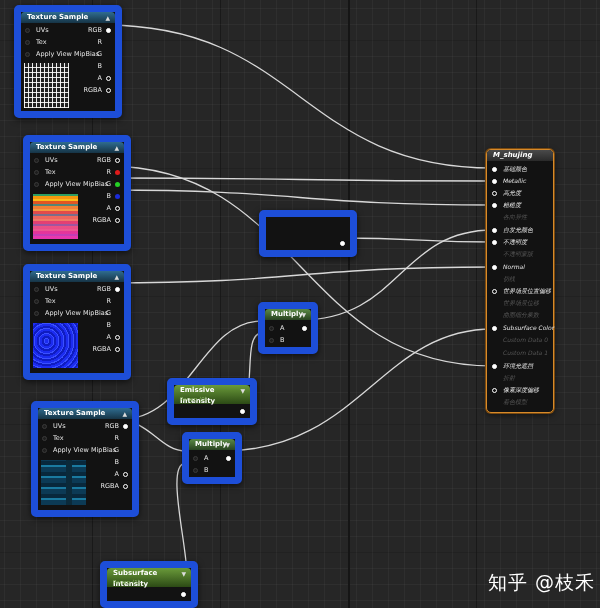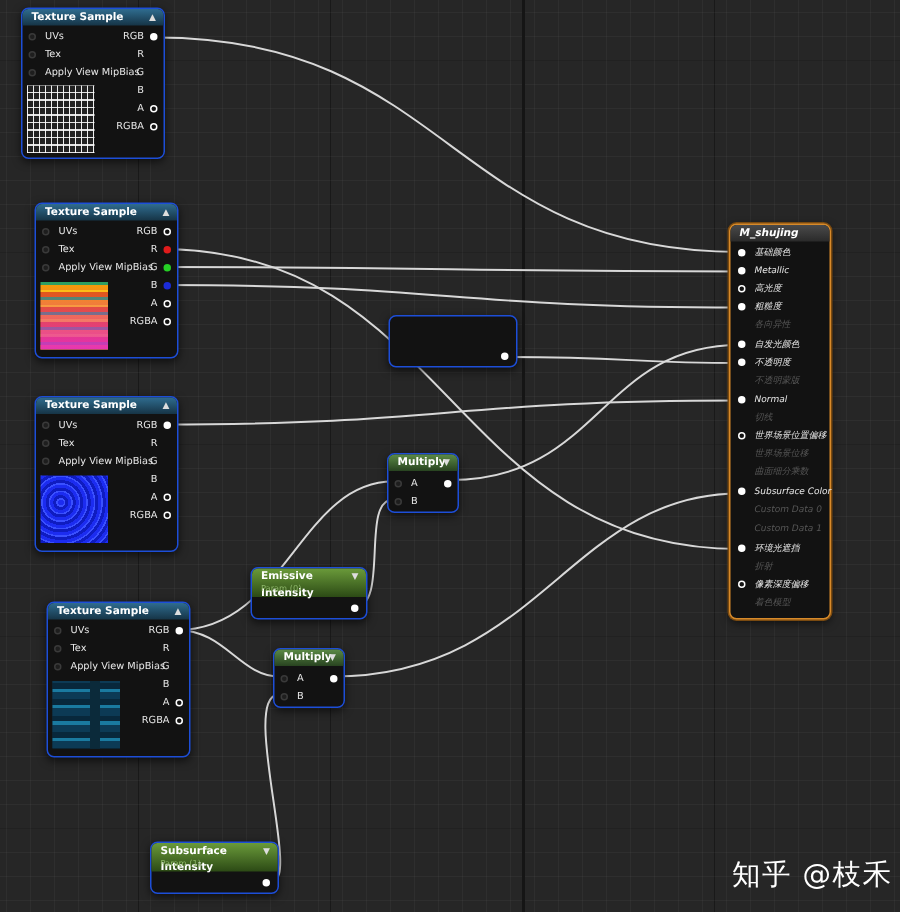--- a/index.html
+++ b/index.html
@@ -8,21 +8,21 @@
   .grid{position:absolute;inset:0;
     background-image:
       linear-gradient(to right, rgba(255,255,255,0.035) 1px, transparent 1px),
       linear-gradient(to bottom, rgba(255,255,255,0.035) 1px, transparent 1px),
       linear-gradient(to right, rgba(0,0,0,0.35) 1px, transparent 1px),
       linear-gradient(to bottom, rgba(0,0,0,0.35) 1px, transparent 1px);
     background-size:16px 16px,16px 16px,128px 128px,128px 128px;
     background-position:4px 8px,4px 8px,92px 40px,92px 40px;}
   .vline{position:absolute;left:348px;top:0;width:2px;height:608px;background:#151515;}
   svg.wires{position:absolute;left:0;top:0;width:600px;height:608px;pointer-events:none;}
-  .node{position:absolute;background:#121212;border:1px solid #1d4ed8;border-radius:5px;
+  .node{position:absolute;background:#121212;border:7px solid #1d4ed8;border-radius:5px;
     box-shadow:0 2px 6px rgba(0,0,0,0.6);color:#e6e6e6;font-size:6.5px;}
   .node .hdr{height:11px;border-radius:4px 4px 0 0;position:relative;padding-left:6px;
     font-size:7px;font-weight:bold;line-height:11px;color:#fff;}
   .tex .hdr{background:linear-gradient(to bottom,#2f6c8f,#163446);}
   .param .hdr{background:linear-gradient(to bottom,#6a9a3a,#2c4a15);height:19px;line-height:11px;}
   .mul .hdr{background:linear-gradient(to bottom,#5b8a46,#284320);}
   .mat{border:1px solid #d78a2a;box-shadow:0 0 0 1px #7a4a10,0 2px 6px rgba(0,0,0,0.6);}
   .mat .hdr{background:linear-gradient(to bottom,#4a4a4a,#2a2a2a);}
   .hdr .tri{position:absolute;right:5px;top:0;font-size:6px;color:#ddd;}
   .sub{position:absolute;left:6px;top:9px;font-size:5.5px;color:#8fb86a;font-weight:normal;}

